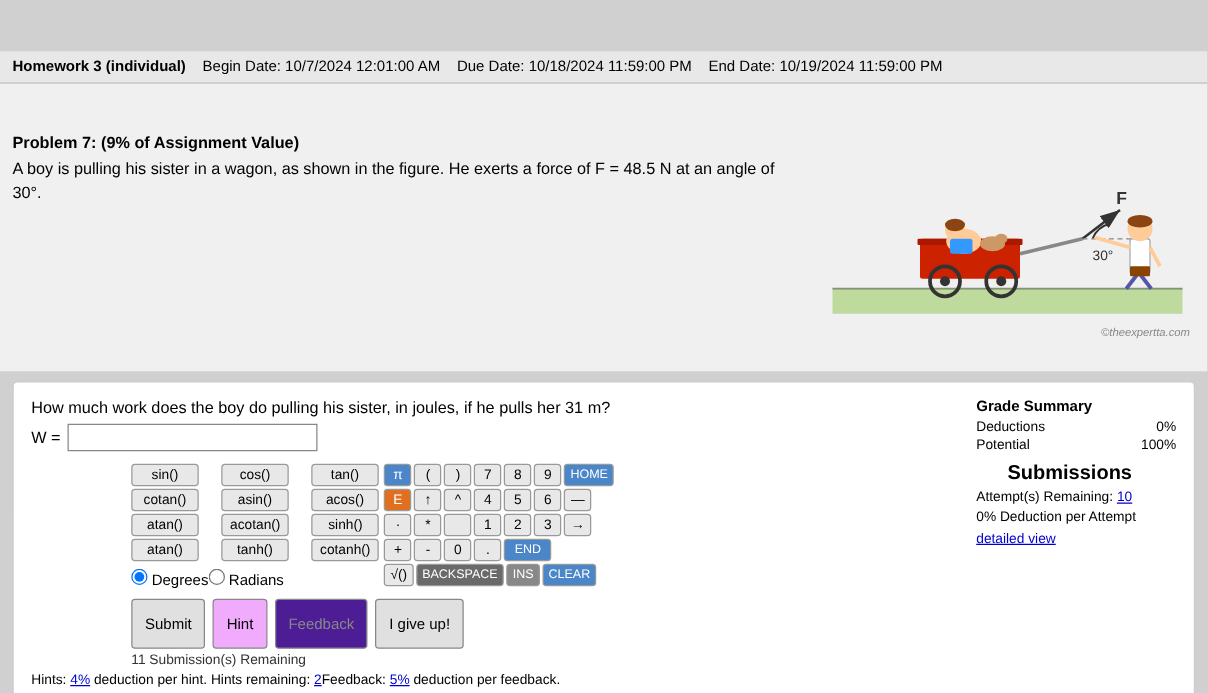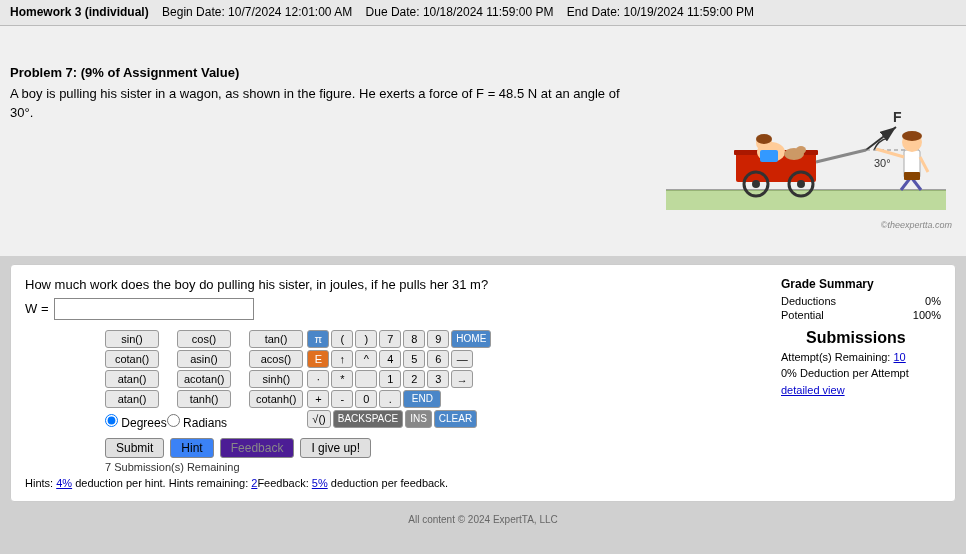--- a/index.html
+++ b/index.html
@@ -10,20 +10,21 @@
       width: 966px;
       min-height: 554px;
       overflow: hidden;
     }
     .top-bar {
       background: #e8e8e8;
       padding: 4px 10px;
       border-bottom: 1px solid #bbb;
       font-size: 12px;
       line-height: 1.4;
+      margin-top: 41px;
     }
     .top-bar .hw-title { font-weight: bold; }
     .problem-section {
       background: #f0f0f0;
       padding: 6px 10px 4px 10px;
       display: flex;
       justify-content: space-between;
       align-items: flex-start;
       min-height: 230px;
     }
@@ -94,27 +95,27 @@
     .num-btn.home { background: #4a86c8; color: white; font-size: 10px; min-width: 38px; }
     .num-btn.end-btn { background: #4a86c8; color: white; font-size: 10px; min-width: 38px; }
     .num-btn.backspace { background: #6a6a6a; color: white; font-size: 10px; min-width: 54px; }
     .num-btn.clear-btn { background: #4a86c8; color: white; font-size: 10px; }
     .num-btn.ins { background: #888; color: white; font-size: 10px; }
     .radio-row { display: flex; align-items: center; margin-top: 4px; margin-left: 0; font-size: 12px; }
     .action-row { display: flex; align-items: center; gap: 6px; margin-top: 8px; margin-left: 80px; }
     .action-btn {
       border: 1px solid #888;
       border-radius: 3px;
-      padding: 2px 10px;
+      padding: 12px 10px;
       font-size: 12px;
       cursor: pointer;
       background: #e0e0e0;
     }
     .action-btn.submit { background: #e0e0e0; }
-    .action-btn.hint-btn { background: #3b82f6; }
+    .action-btn.hint-btn { background: #f0abfc; }
     .action-btn.feedback-btn { background: #4c1d95; color: #888; }
     .action-btn.giveup { background: #e0e0e0; }
     .submissions-line { font-size: 11px; margin-left: 80px; margin-top: 3px; color: #333; }
     .hints-line { display: flex; justify-content: flex-start; font-size: 11px; margin-top: 4px; }
     .hints-line a { color: #0000cc; text-decoration: underline; }
     .grade-summary {
       width: 160px;
       flex-shrink: 0;
       font-size: 11px;
     }
@@ -324,21 +325,21 @@
           </div>
         </div>
       </div>
 
       <div class="action-row">
         <button class="action-btn submit">Submit</button>
         <button class="action-btn hint-btn">Hint</button>
         <button class="action-btn feedback-btn">Feedback</button>
         <button class="action-btn giveup">I give up!</button>
       </div>
-      <div class="submissions-line">7 Submission(s) Remaining</div>
+      <div class="submissions-line">11 Submission(s) Remaining</div>
 
       <div class="hints-line">
         <span>Hints: <a href="#">4%</a> deduction per hint. Hints remaining: <a href="#">2</a></span>
         <span>Feedback: <a href="#">5%</a> deduction per feedback.</span>
       </div>
     </div>
 
     <div class="grade-summary">
       <div class="grade-title">Grade Summary</div>
       <div class="grade-row">

